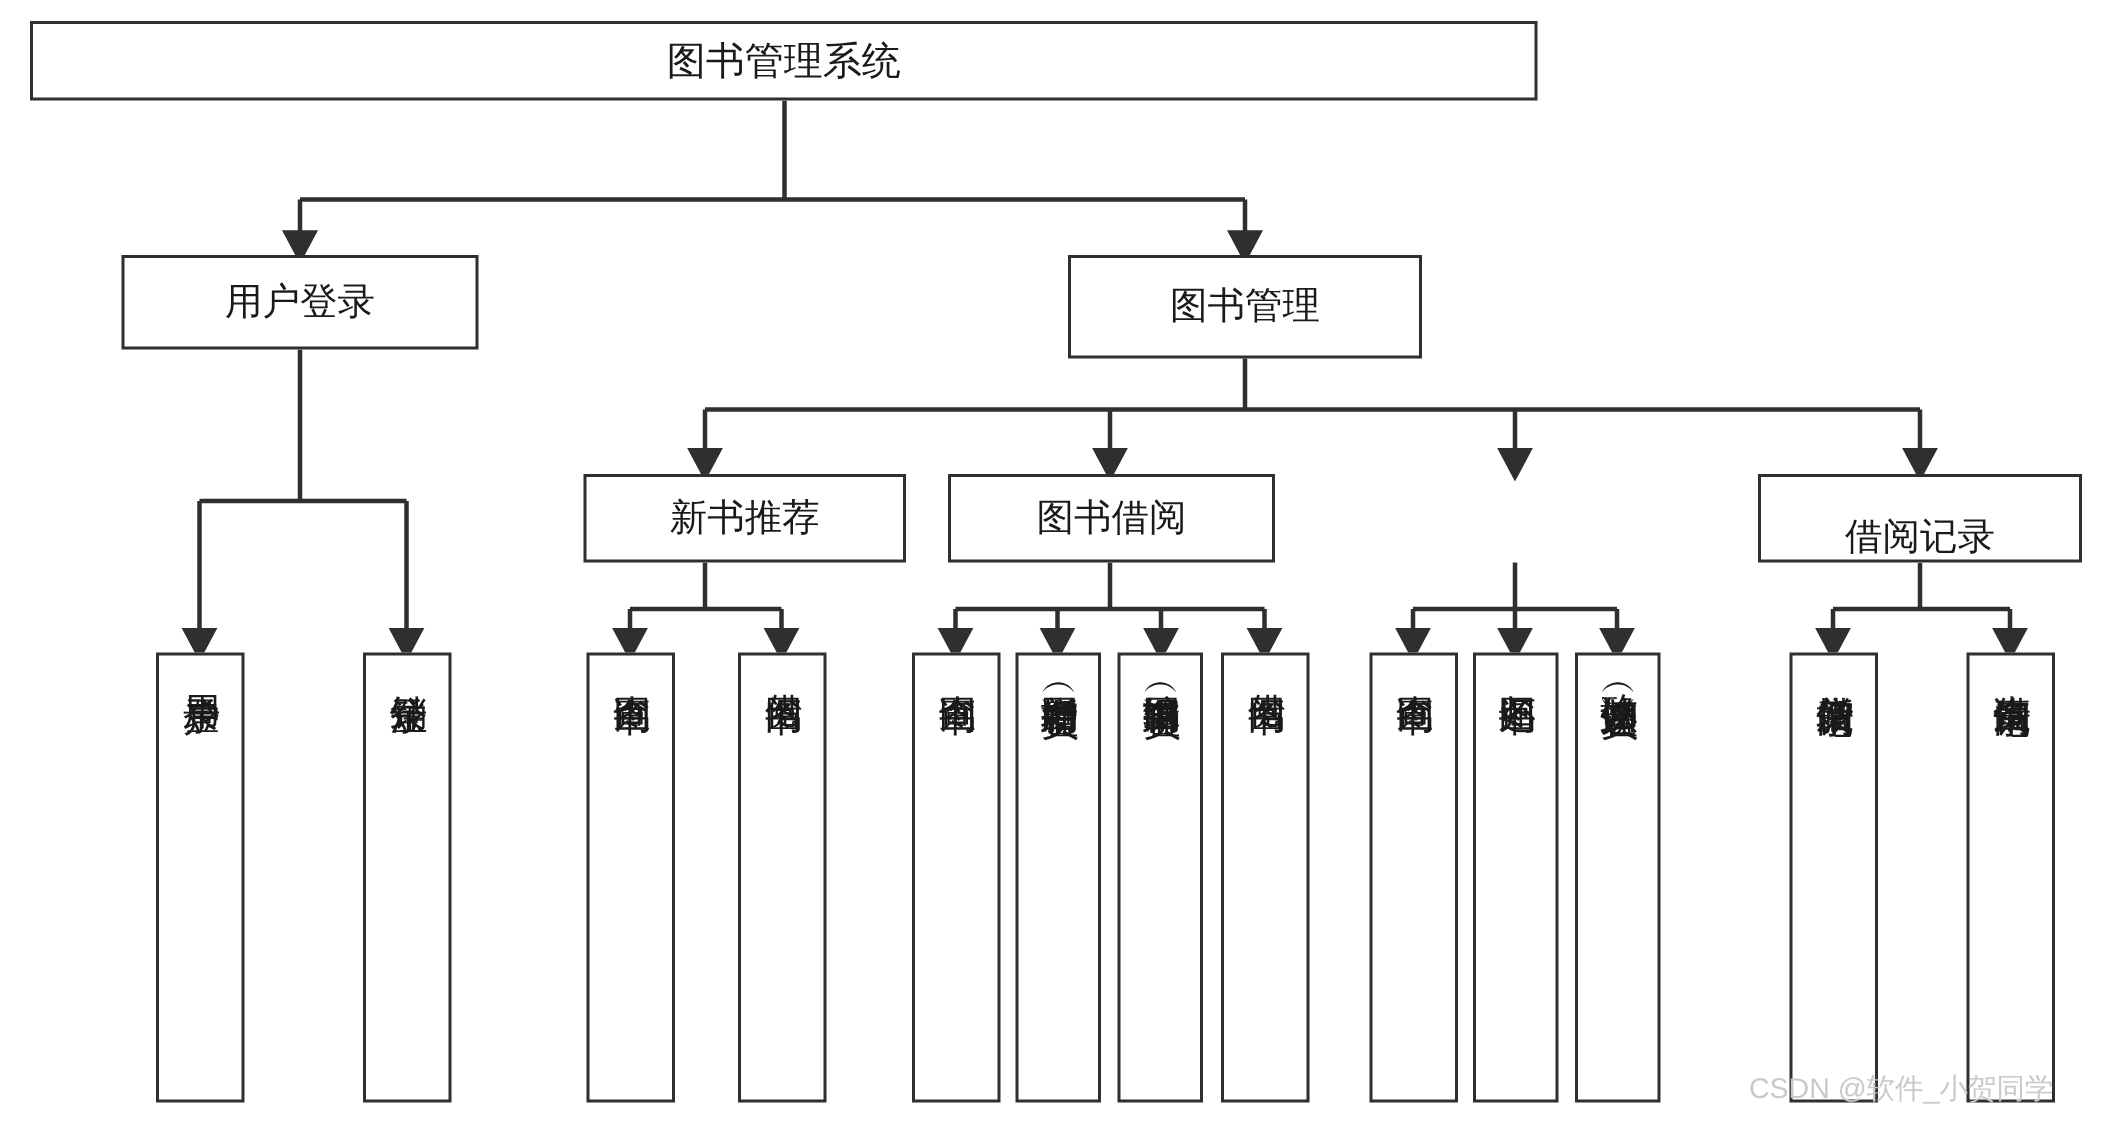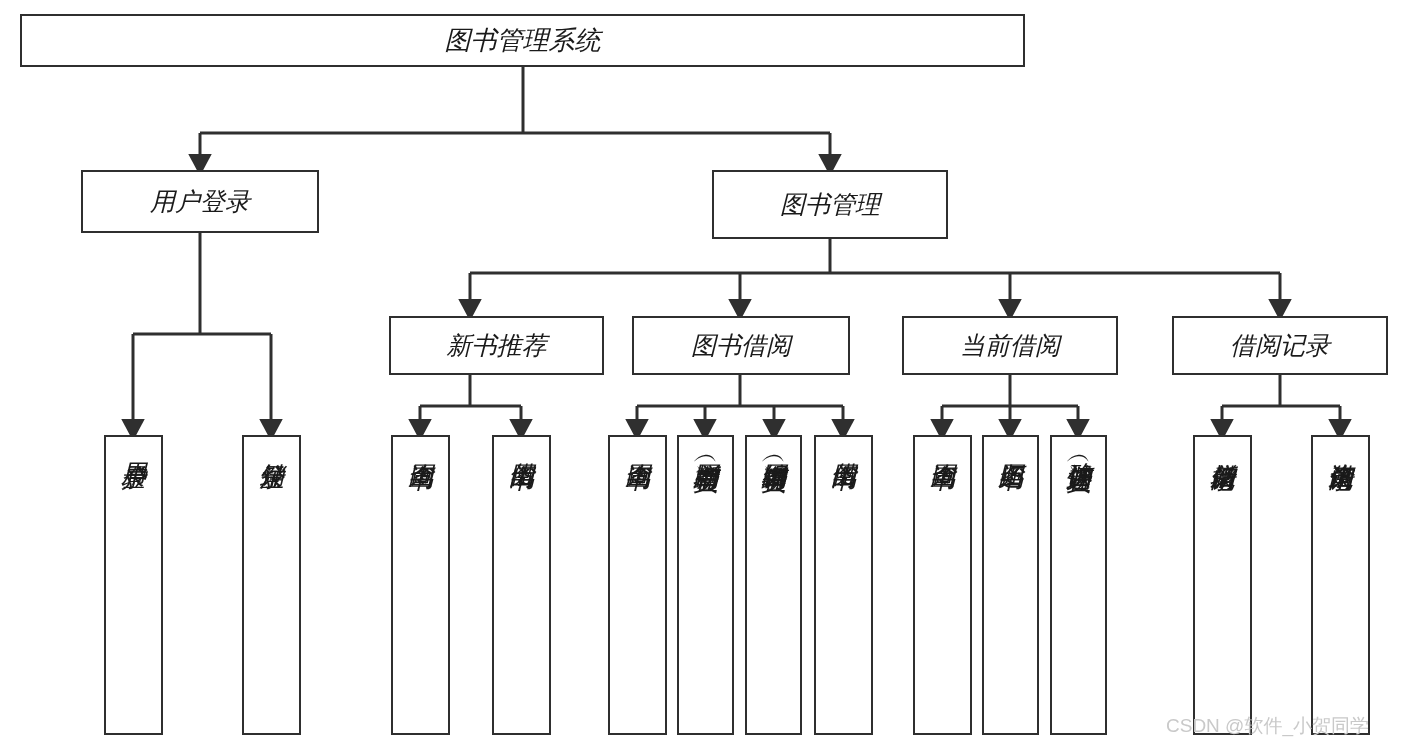--- a/index.html
+++ b/index.html
@@ -35,21 +35,20 @@
     align-items: center;
     justify-content: center;
     color: #1a1a1a;
     z-index: 2;
   }
   .node .label {
     display: block;
     text-align: center;
     line-height: 1.18;
     white-space: nowrap;
-    font-style: italic;
   }
   
   .node.h .label {
     writing-mode: horizontal-tb;
     font-size: 25px;
   }
   .node.root .label { font-size: 26px; }
   
   .node.v {
     align-items: flex-start;
@@ -141,25 +140,22 @@
   </div>
 
   <div class="node h" style="left:363px; top:316px; width:215px; height:59px;margin-left:26px;">
     <span class="label">新书推荐</span>
   </div>
 
   <div class="node h" style="left:632px; top:316px; width:218px; height:59px;">
     <span class="label">图书借阅</span>
   </div>
 
-  <div class="node h" style="left:902px; top:316px; width:216px; height:59px;">
-    <span class="label">当前借阅</span>
-  </div>
-
-  <div class="node h" style="left:1172px; top:316px; width:216px; height:59px;">
+
+  <div class="node h" style="left:1172px; top:316px; width:216px; height:59px;align-items:flex-end;">
     <span class="label">借阅记录</span>
   </div>
 
   <div class="node v" style="left:104px; top:435px; width:59px; height:300px;">
     <span class="label">用户登录</span>
   </div>
 
   <div class="node v" style="left:242px; top:435px; width:59px; height:300px;">
     <span class="label">注销登录</span>
   </div>

